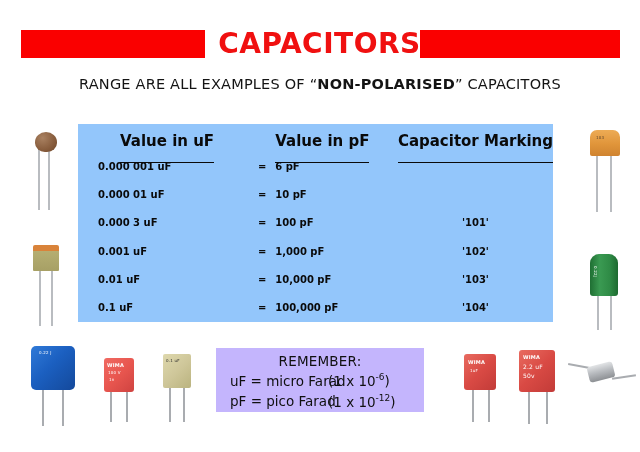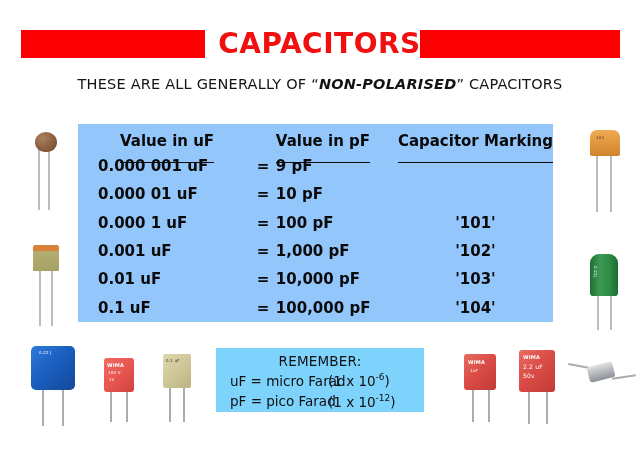--- a/index.html
+++ b/index.html
@@ -38,21 +38,21 @@
 
   
   .sub1{
     position:absolute;left:0;top:76px;width:640px;
     text-align:center;
     font-size:14.5px;
     color:#141414;
     letter-spacing:0.2px;
     white-space:nowrap;
   }
-  .sub1 b{font-weight:bold;font-style:italic;}
+  .sub1 b{font-weight:bold;}
   .sub2{
     position:absolute;left:0;top:96px;width:640px;
     text-align:center;
     font-size:14.5px;
     color:#141414;
     letter-spacing:0.2px;
     white-space:nowrap;
   }
 
   
@@ -74,34 +74,34 @@
     white-space:nowrap;
   }
   .tbl th span{
     border-bottom:1.5px solid #0a0a0a;
     padding-bottom:12px;
   }
   .tbl td{
     padding:2px 0;
     white-space:nowrap;
     font-weight:bold;
-    font-size:15px;
+    font-size:10px;
   }
   .c-uf{width:180px;padding-left:20px !important;}
   .c-eq{width:26px;text-align:left;}
   .c-pf{width:150px;}
   .c-mk{width:120px;text-align:center;}
   .th-uf{padding-left:42px !important;}
   .th-pf{padding-left:0 !important;}
   .th-mk{text-align:center !important;}
 
   
   .remember-box{
     position:absolute;left:216px;top:348px;width:208px;height:64px;
-    background:#7dd3fc;
+    background:#c4b5fd;
   }
   .rem-title{
     text-align:center;font-size:13.5px;color:#101010;
     padding-top:5px;letter-spacing:0.2px;
   }
   .rem-line{
     font-size:13.5px;color:#101010;padding-left:14px;
     line-height:17px;white-space:nowrap;
   }
   .rem-line .lbl{display:inline-block;width:98px;}
@@ -132,47 +132,47 @@
 <body>
 
 <div class="stage">
 
   <div class="title-row">
     <div class="title-bar-left"></div>
     <div class="title-bar-right"></div>
     <div class="title-text">CAPACITORS</div>
   </div>
 
-  <div class="sub1"><span>THESE ARE ALL GENERALLY OF “</span><b>NON-POLARISED</b><span>” CAPACITORS</span></div>
+  <div class="sub1"><span>RANGE ARE ALL EXAMPLES OF “</span><b>NON-POLARISED</b><span>” CAPACITORS</span></div>
 
   <div class="table-box">
     <table class="tbl">
       <thead>
         <tr>
           <th class="c-uf th-uf"><span>Value in uF</span></th>
           <th class="c-eq"></th>
           <th class="c-pf th-pf"><span>Value in pF</span></th>
           <th class="c-mk th-mk"><span>Capacitor Marking</span></th>
         </tr>
       </thead>
       <tbody>
         <tr>
           <td class="c-uf">0.000 001 uF</td>
           <td class="c-eq">=</td>
-          <td class="c-pf">9 pF</td>
+          <td class="c-pf">6 pF</td>
           <td class="c-mk"></td>
         </tr>
         <tr>
           <td class="c-uf">0.000 01 uF</td>
           <td class="c-eq">=</td>
           <td class="c-pf">10 pF</td>
           <td class="c-mk"></td>
         </tr>
         <tr>
-          <td class="c-uf">0.000 1 uF</td>
+          <td class="c-uf">0.000 3 uF</td>
           <td class="c-eq">=</td>
           <td class="c-pf">100 pF</td>
           <td class="c-mk">'101'</td>
         </tr>
         <tr>
           <td class="c-uf">0.001 uF</td>
           <td class="c-eq">=</td>
           <td class="c-pf">1,000 pF</td>
           <td class="c-mk">'102'</td>
         </tr>

